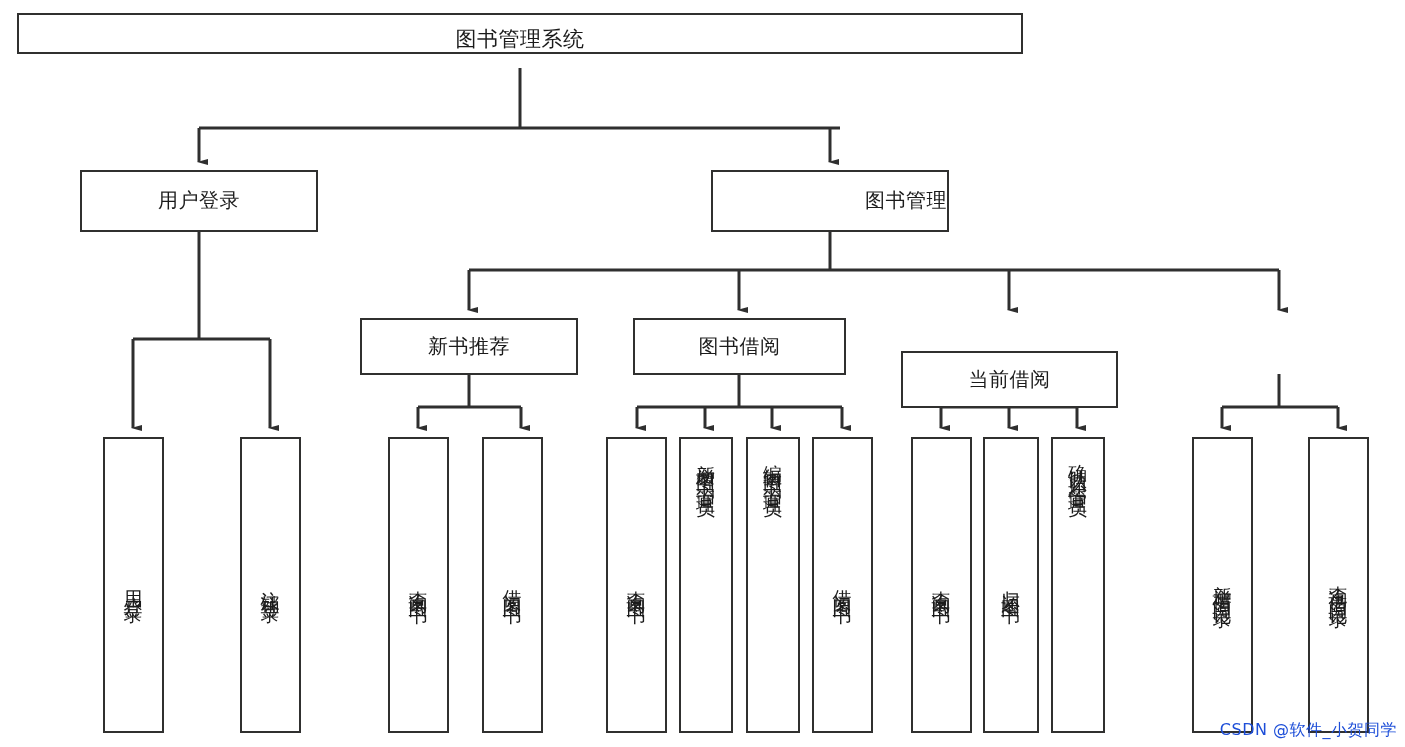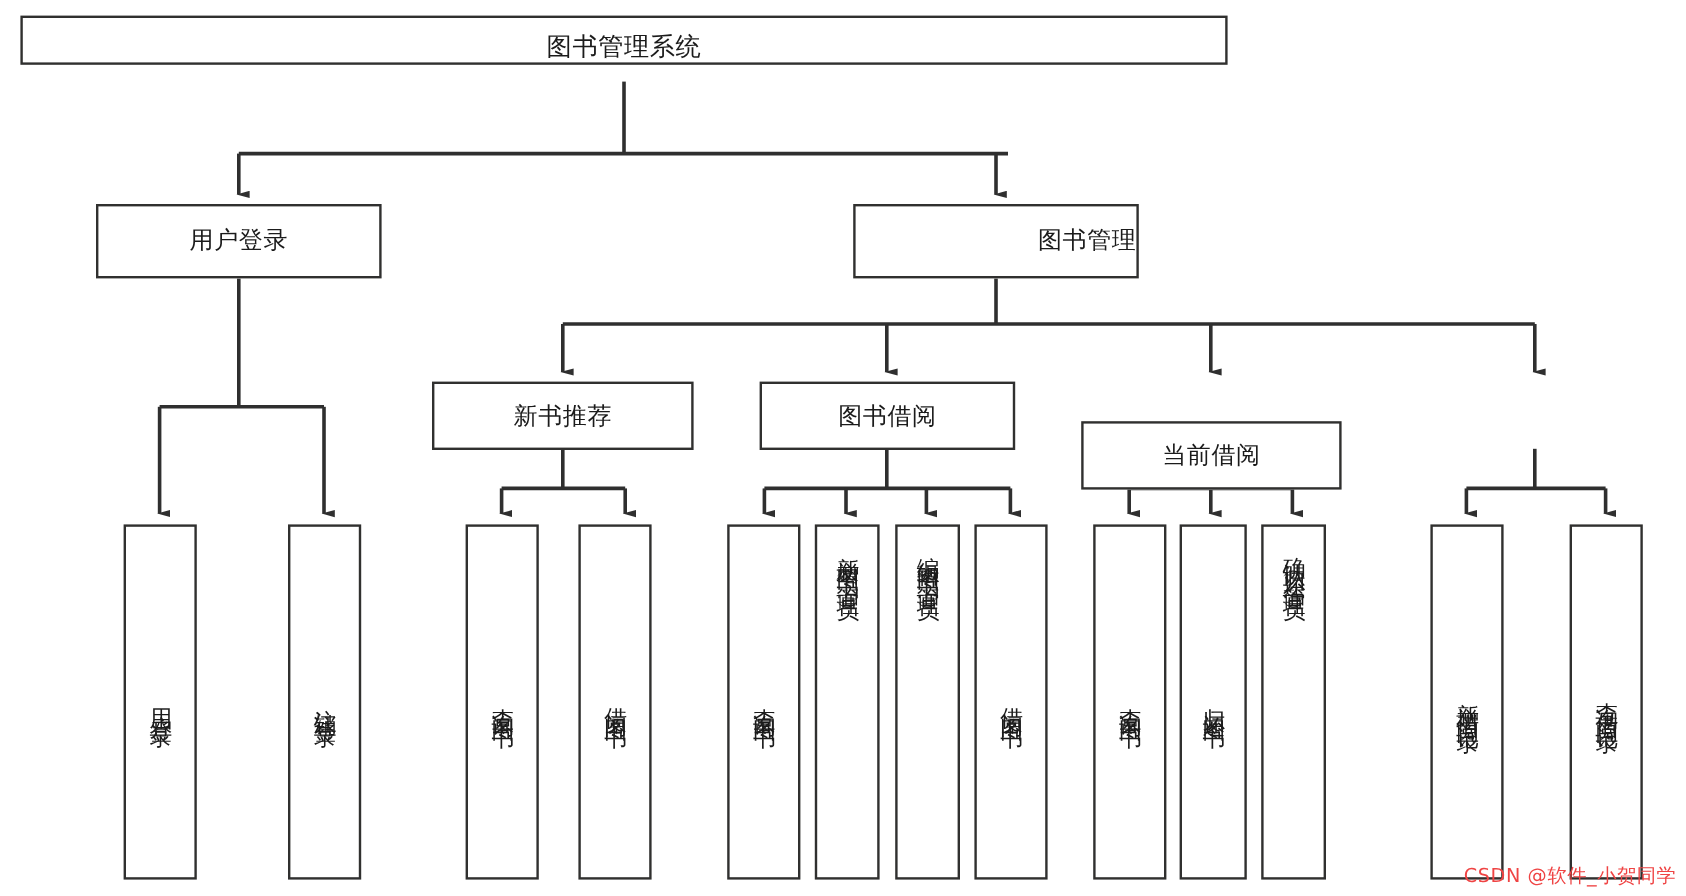--- a/index.html
+++ b/index.html
@@ -90,21 +90,21 @@
     align-items: flex-start;
   }
   .node.leaf .label.pad {
     padding-top: 10px;
   }
   .watermark {
     position: absolute;
     right: 8px;
     bottom: 6px;
     font-size: 16px;
-    color: #ef4444;
+    color: #1d4ed8;
     letter-spacing: 0.5px;
     z-index: 5;
     white-space: nowrap;
   }
 </style>
 </head>
 <body>
 
 <div id="diagram-root">
 

